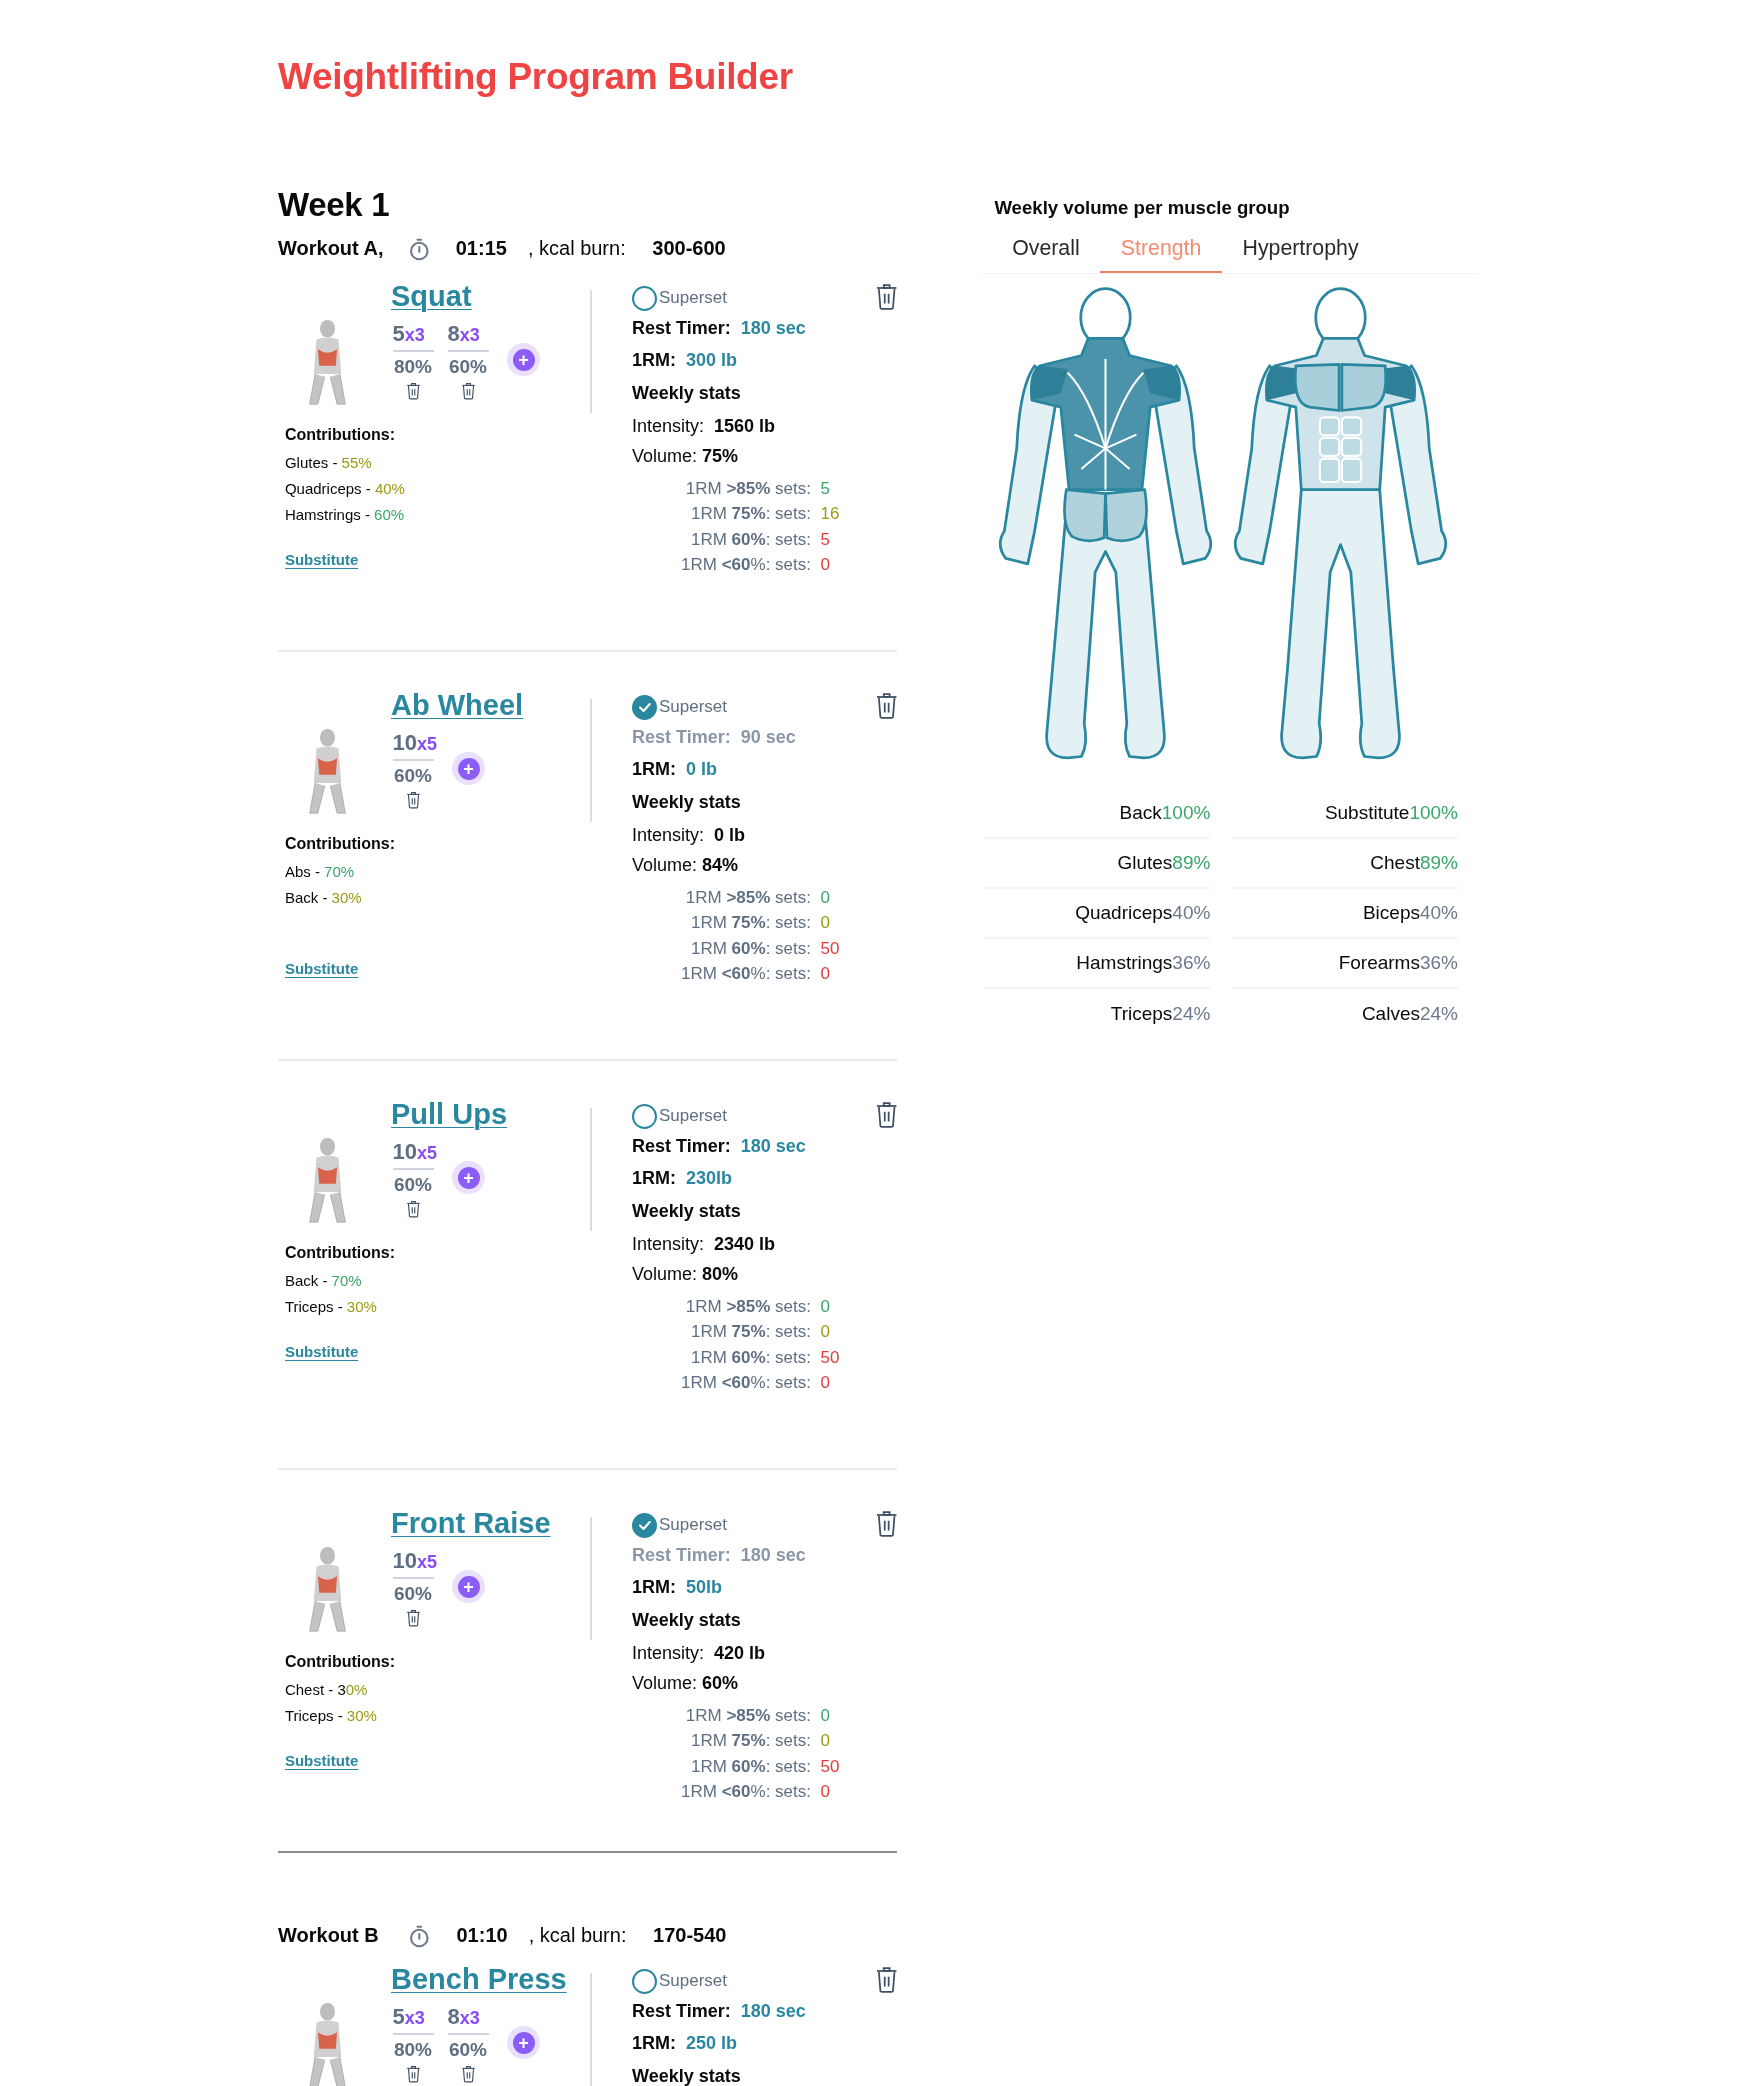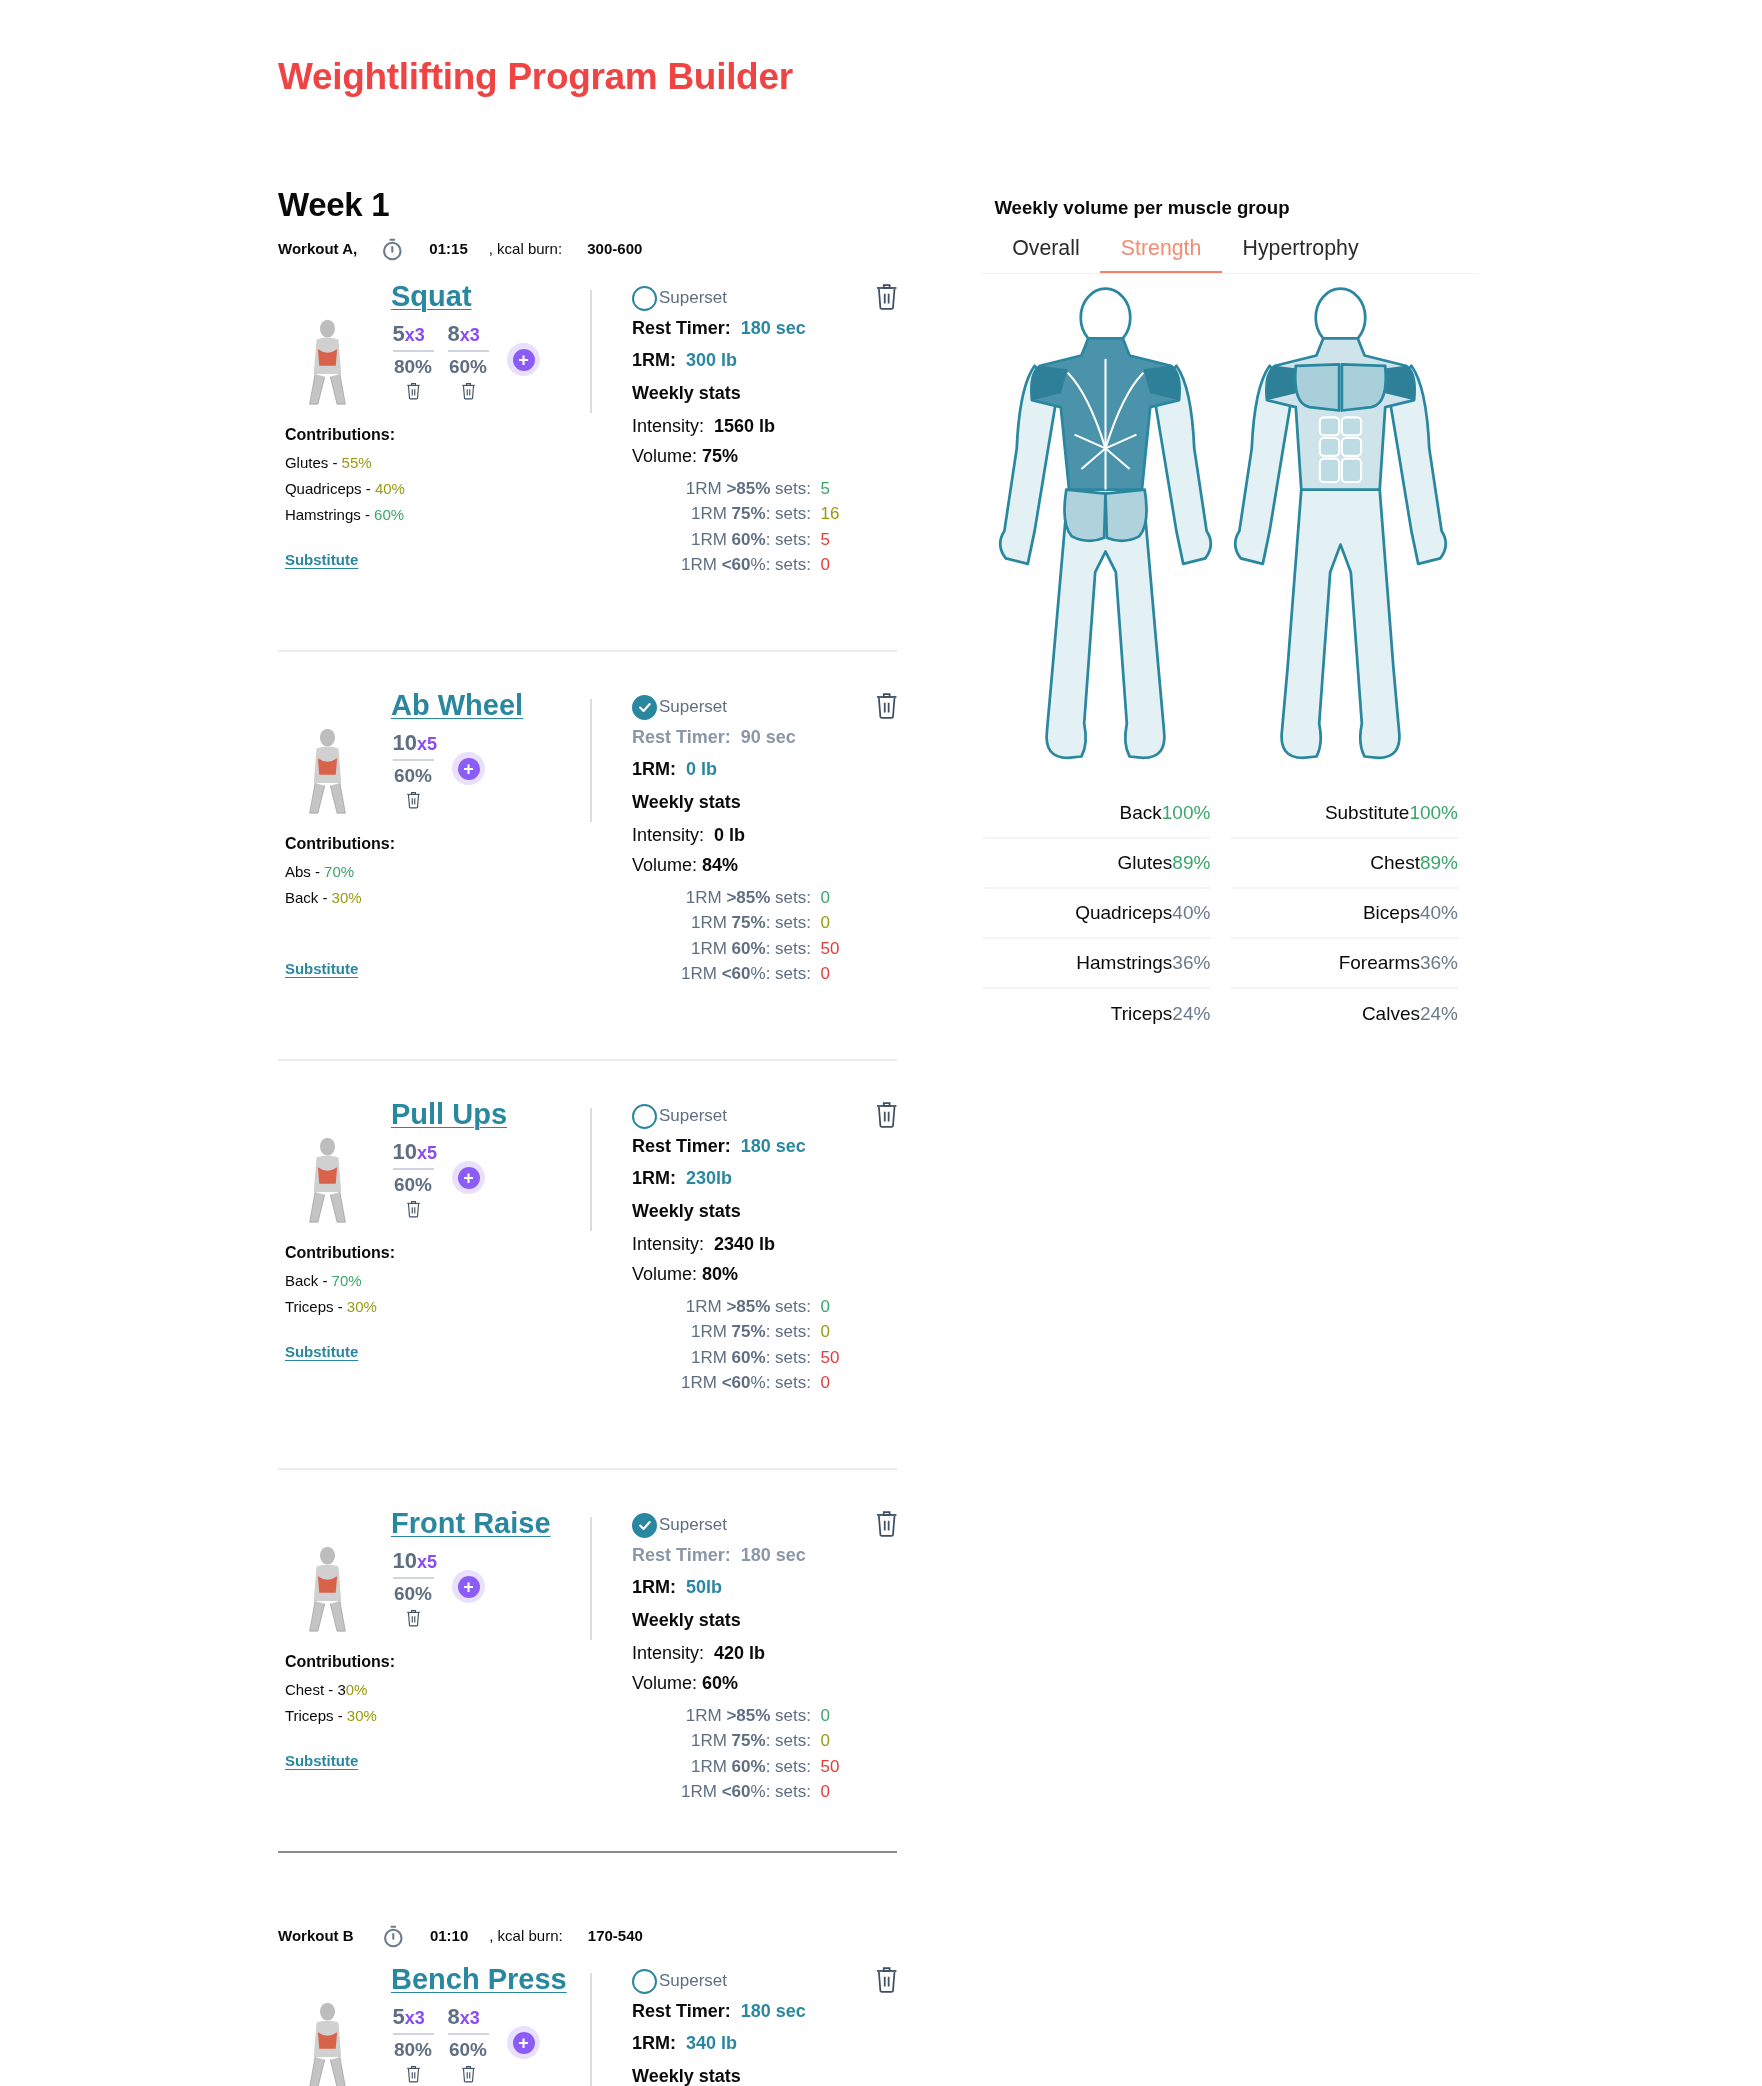--- a/index.html
+++ b/index.html
@@ -4,21 +4,21 @@
 <style>
   * { box-sizing: border-box; margin: 0; padding: 0; }
   html, body { width: 1762px; height: 2087px; background: #ffffff; overflow: hidden; }
   body { font-family: "Liberation Sans", "DejaVu Sans", sans-serif; color: #111; position: relative; }
 
   .page-title { position: absolute; left: 278px; top: 56px; font-size: 37px; font-weight: 700; letter-spacing: -0.3px; color: #ef4444; }
 
   
   .left { position: absolute; left: 278px; top: 186px; width: 619px; }
   .week-title { font-size: 33px; font-weight: 700; color: #0a0a0a; letter-spacing: -0.3px; }
-  .workout-head { font-size: 15px; color: #0a0a0a; display: flex; align-items: center; white-space: pre; gap: 21px; }
+  .workout-head { font-size: 20px; color: #0a0a0a; display: flex; align-items: center; white-space: pre; gap: 21px; }
   .workout-head b { font-weight: 700; }
   .workout-head .light { font-weight: 400; }
   .watch { display: inline-block; width: 20.6px; height: 23.4px; margin: 0 5.5px 0 4.1px; position: relative; top: 1.4px; }
 
   .exercise { position: relative; height: 372px; border-bottom: 2.1px solid #ebebeb; }
   .exercise.last { border-bottom: none; height: 344px; }
 
   .ex-img { position: absolute; left: 4.1px; top: 27.5px; width: 91px; height: 103px; }
   .ex-name { position: absolute; left: 113px; top: 0; font-size: 29px; font-weight: 700; color: #2a87a0; text-decoration: underline; text-underline-offset: 3.4px; text-decoration-thickness: 1.4px; }
 
@@ -403,21 +403,21 @@
           <div class="radio "></div>
           <span class="ss-label">Superset</span>
         </div>
         <div class="ex-trash"><svg viewBox="0 0 24 28" width="23.4" height="27.5">
               <path d="M9 2h6v3H9z" fill="none" stroke="#3d4f63" stroke-width="1.8"></path>
               <path d="M2 5h20" stroke="#3d4f63" stroke-width="1.8"></path>
               <path d="M4 6l1.5 19a1.5 1.5 0 0 0 1.5 1.5h10a1.5 1.5 0 0 0 1.5-1.5L20 6" fill="none" stroke="#3d4f63" stroke-width="1.8"></path>
               <path d="M10 11v10M14 11v10" stroke="#3d4f63" stroke-width="1.8"></path>
             </svg></div>
         <div class="info-line "><b>Rest Timer:</b>  <span class="lnk">180 sec</span></div>
-        <div class="info-line" style="margin-top:-1.4px"><b>1RM:</b>  <span class="lnk">340 lb</span></div>
+        <div class="info-line" style="margin-top:-1.4px"><b>1RM:</b>  <span class="lnk">250 lb</span></div>
         <div class="info-line"><b>Weekly stats</b></div>
 
       </div>
       </div>
     </div>
 </div>
 
 <div class="panel">
   <div class="panel-title">Weekly volume per muscle group</div>
   <div class="tabs">

